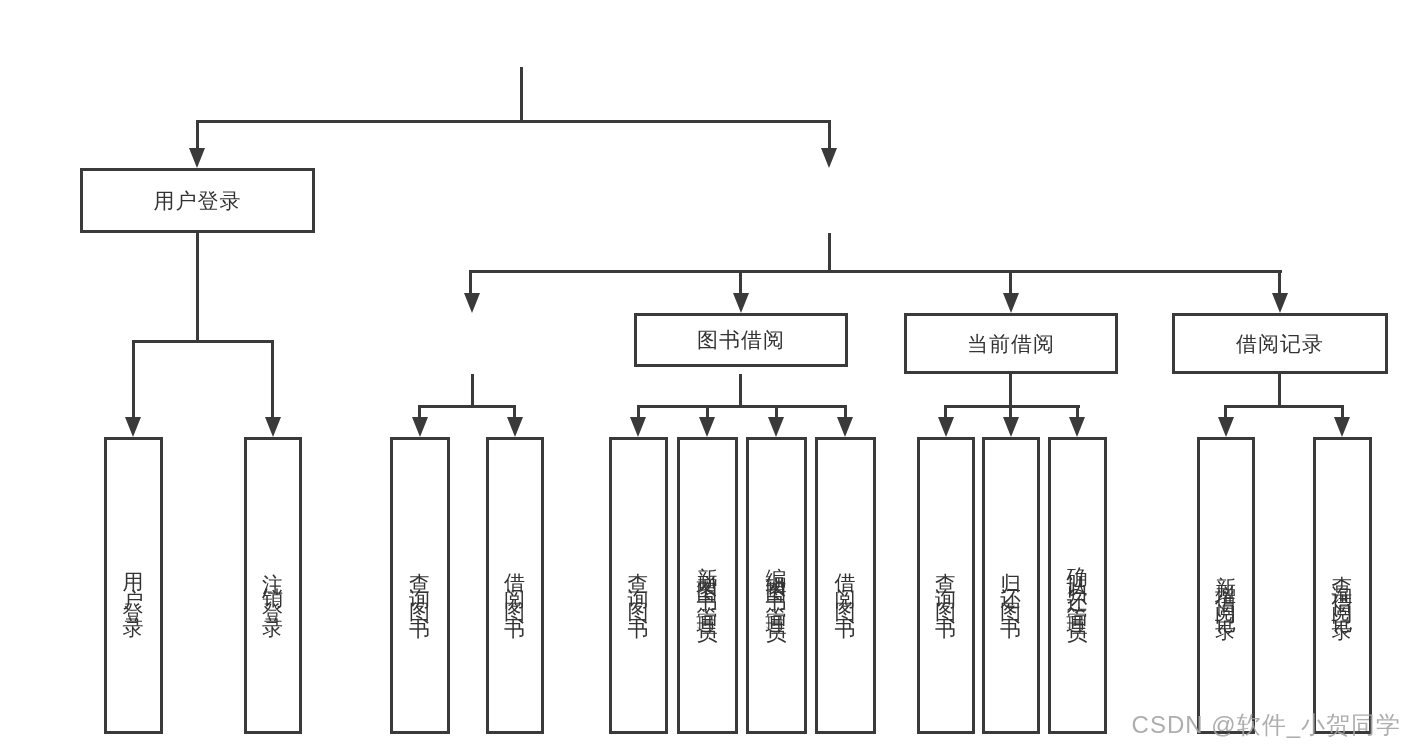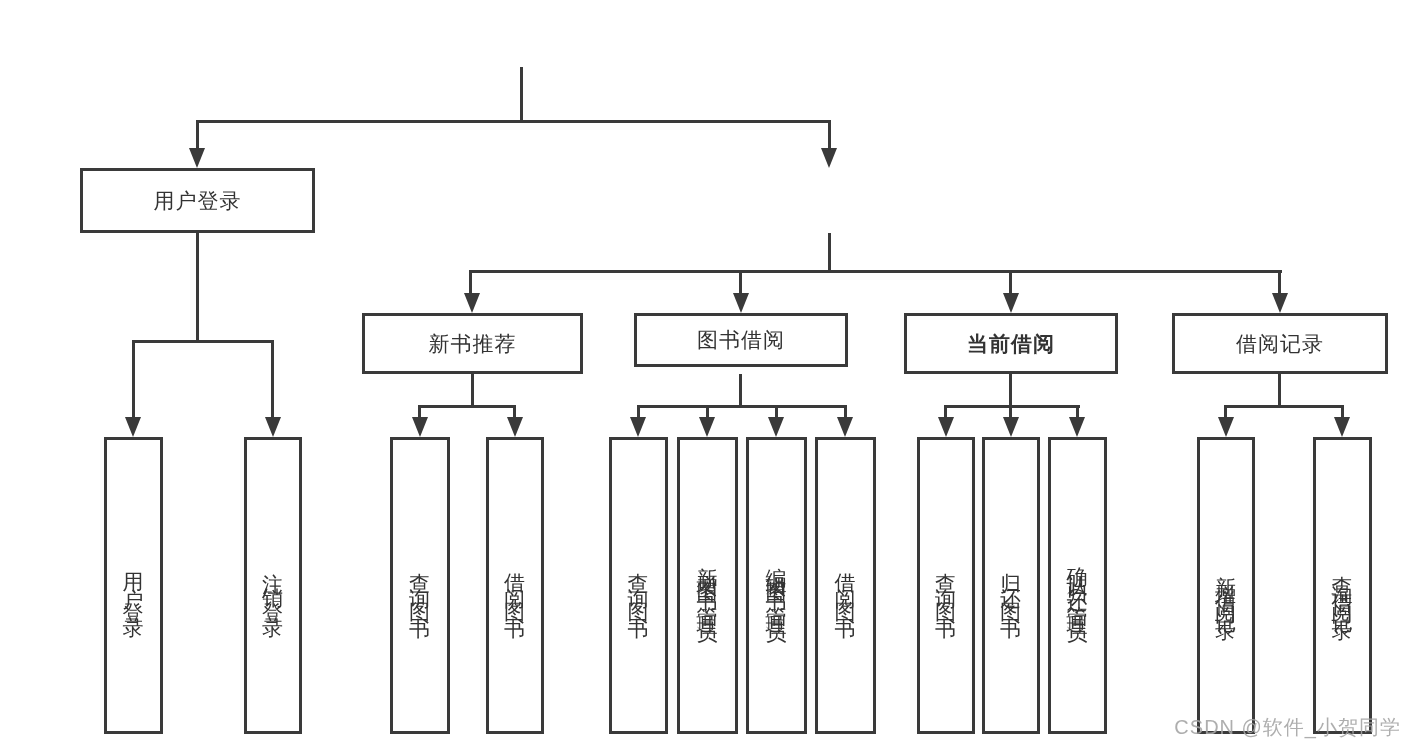--- a/index.html
+++ b/index.html
@@ -36,44 +36,41 @@
   .ln{position:absolute;background:var(--line);}
   .ah{
     position:absolute;width:0;height:0;
     border-left:8px solid transparent;
     border-right:8px solid transparent;
     border-top:20px solid var(--line);
   }
   .watermark{
     position:absolute;
     right:4px;bottom:6px;
-    font-size:20px;
+    font-size:24px;
     color:rgba(165,165,165,0.9);
     letter-spacing:1px;
     z-index:10;
     pointer-events:none;
   }
 </style>
 </head>
 <body>
 
 <div class="stage">
 
 
   <div class="box" style="left:80px;top:168px;width:235px;height:65px;">
     <span>用户登录</span>
   </div>
 
-  <div class="box" style="left:362px;top:313px;width:221px;height:61px;">
-    <span>新书推荐</span>
-  </div>
   <div class="box" style="left:634px;top:313px;width:214px;height:54px;">
     <span>图书借阅</span>
   </div>
-  <div class="box" style="left:904px;top:313px;width:214px;height:61px;font-weight:bold;">
+  <div class="box" style="left:904px;top:313px;width:214px;height:61px;">
     <span>当前借阅</span>
   </div>
   <div class="box" style="left:1172px;top:313px;width:216px;height:61px;">
     <span>借阅记录</span>
   </div>
 
   <div class="box leaf" style="left:104px;top:437px;width:59px;height:297px;">
     <span>用户登录</span>
   </div>
   <div class="box leaf" style="left:244px;top:437px;width:58px;height:297px;">

